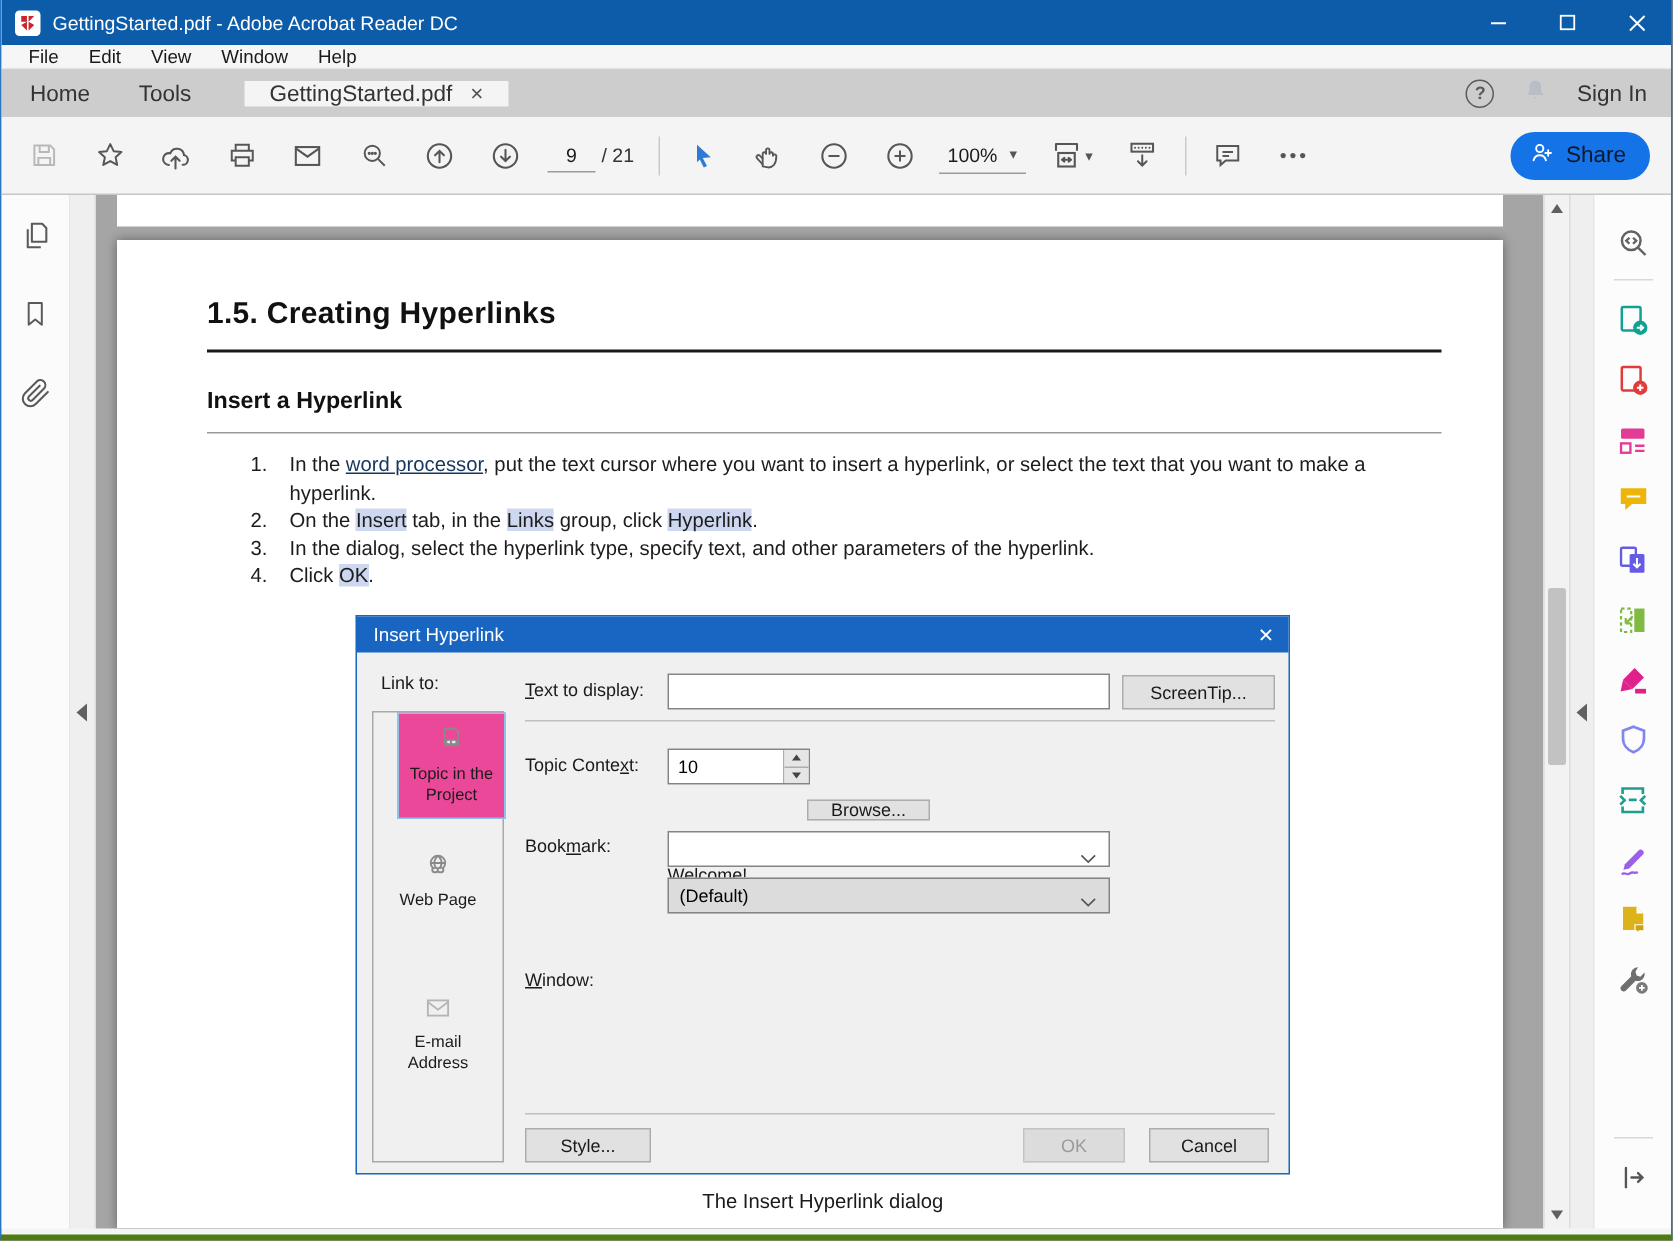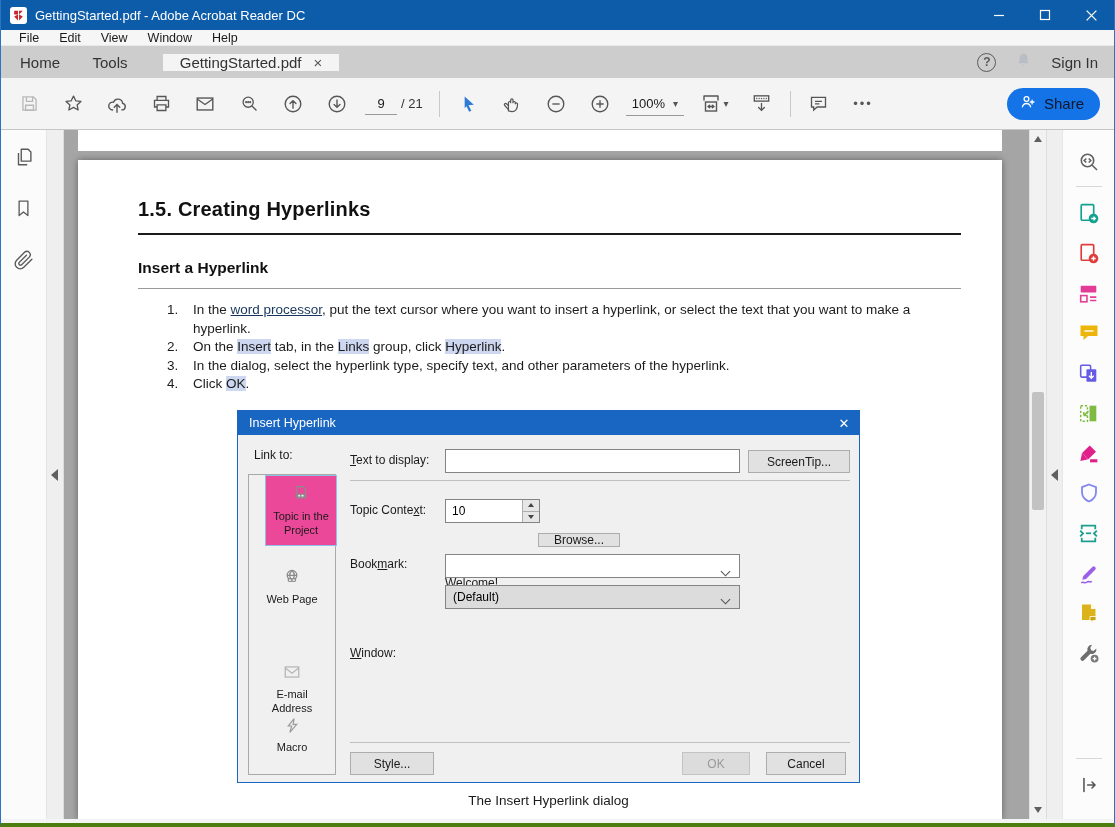--- a/index.html
+++ b/index.html
@@ -352,29 +352,20 @@
             <div class="nav-item" style="top:184px;height:60px;justify-content:center;">
               <span class="nav-ic">
                 <svg width="18" height="18" viewBox="0 0 16 16" fill="none" stroke="#b5b5b5" stroke-width="1.1">
                     <rect x="2" y="3.5" width="12" height="9"></rect>
                     <path d="M2 4.5l6 4.5 6-4.5"></path>
                   </svg>
               </span>
               <span>E-mail</span>
               <span>Address</span>
             </div>
-            <div class="nav-item" style="top:234px;height:52px;justify-content:center;">
-              <span class="nav-ic">
-                <svg width="17" height="17" viewBox="0 0 16 16" fill="none" stroke="#9a9a9a" stroke-width="1.1">
-                    <path d="M9.5 1.5L4 8.5h3.2L5.5 14.5 12 7H8.6z"></path>
-                  </svg>
-              </span>
-              <span>Macro</span>
-              <span></span>
-            </div>
           </div>
 
           <div class="dlabel" style="left:112px;top:42px;"><span></span><span class="mn">T</span><span>ext to display:</span></div>
           <div class="dlg-input" style="left:207px;top:38px;width:295px;height:24px;"></div>
           <div class="dlg-btn" style="left:510px;top:39px;width:102px;height:23px;">ScreenTip...</div>
           <div class="dsep" style="left:112px;top:69px;width:500px;"></div>
 
           <div class="dlabel" style="left:112px;top:92px;"><span>Topic Conte</span><span class="mn">x</span><span>t:</span></div>
           <div class="spin">
             <span>10</span>

